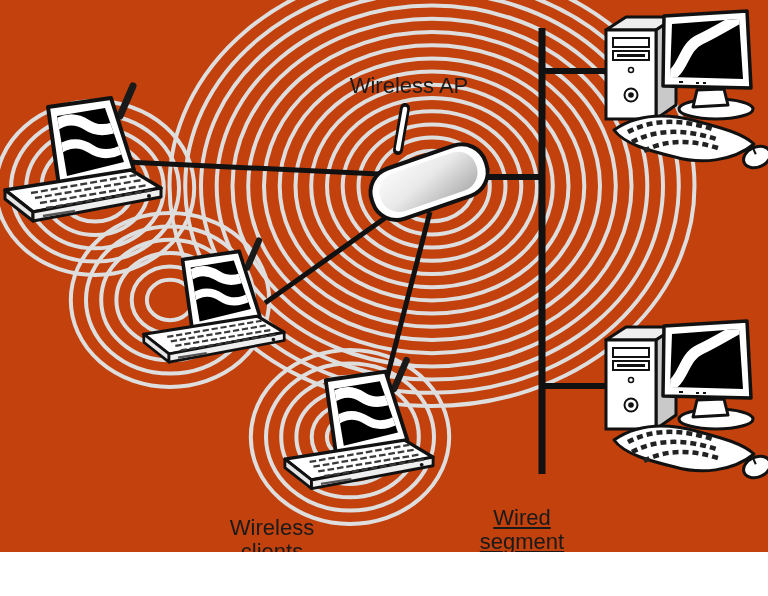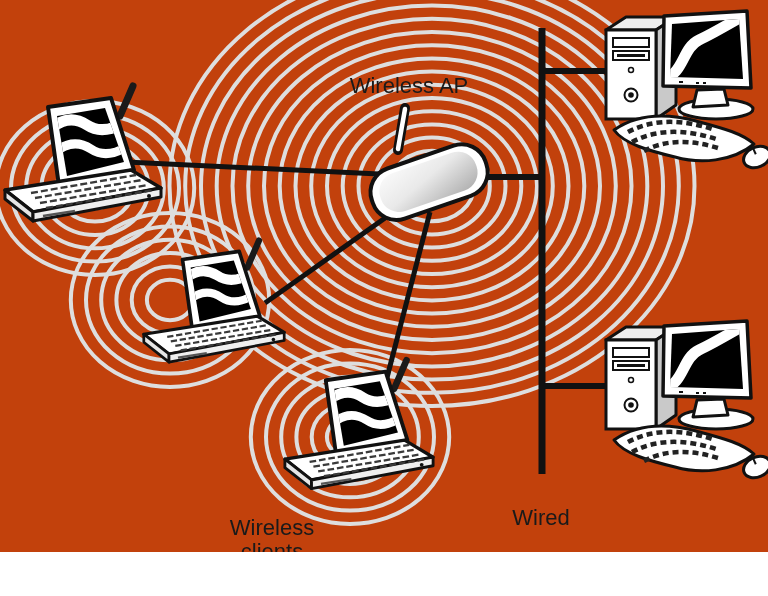--- a/index.html
+++ b/index.html
@@ -151,16 +151,17 @@
   <use href="#desktop" transform="translate(600,318)"></use>
 </svg>
 
   <div class="label" style="left:409px;top:74px;">Wireless AP</div>
 
   <div class="label" style="left:272px;top:516px;">
     <div>Wireless</div>
     <div>clients</div>
   </div>
 
-  <div class="label" style="left:541px;top:506px;">
+  <div class="label" style="left:522px;top:506px;text-decoration:underline;">
     <div>Wired</div>
+    <div>segment</div>
   </div>
 </div>
 
 </body></html>

